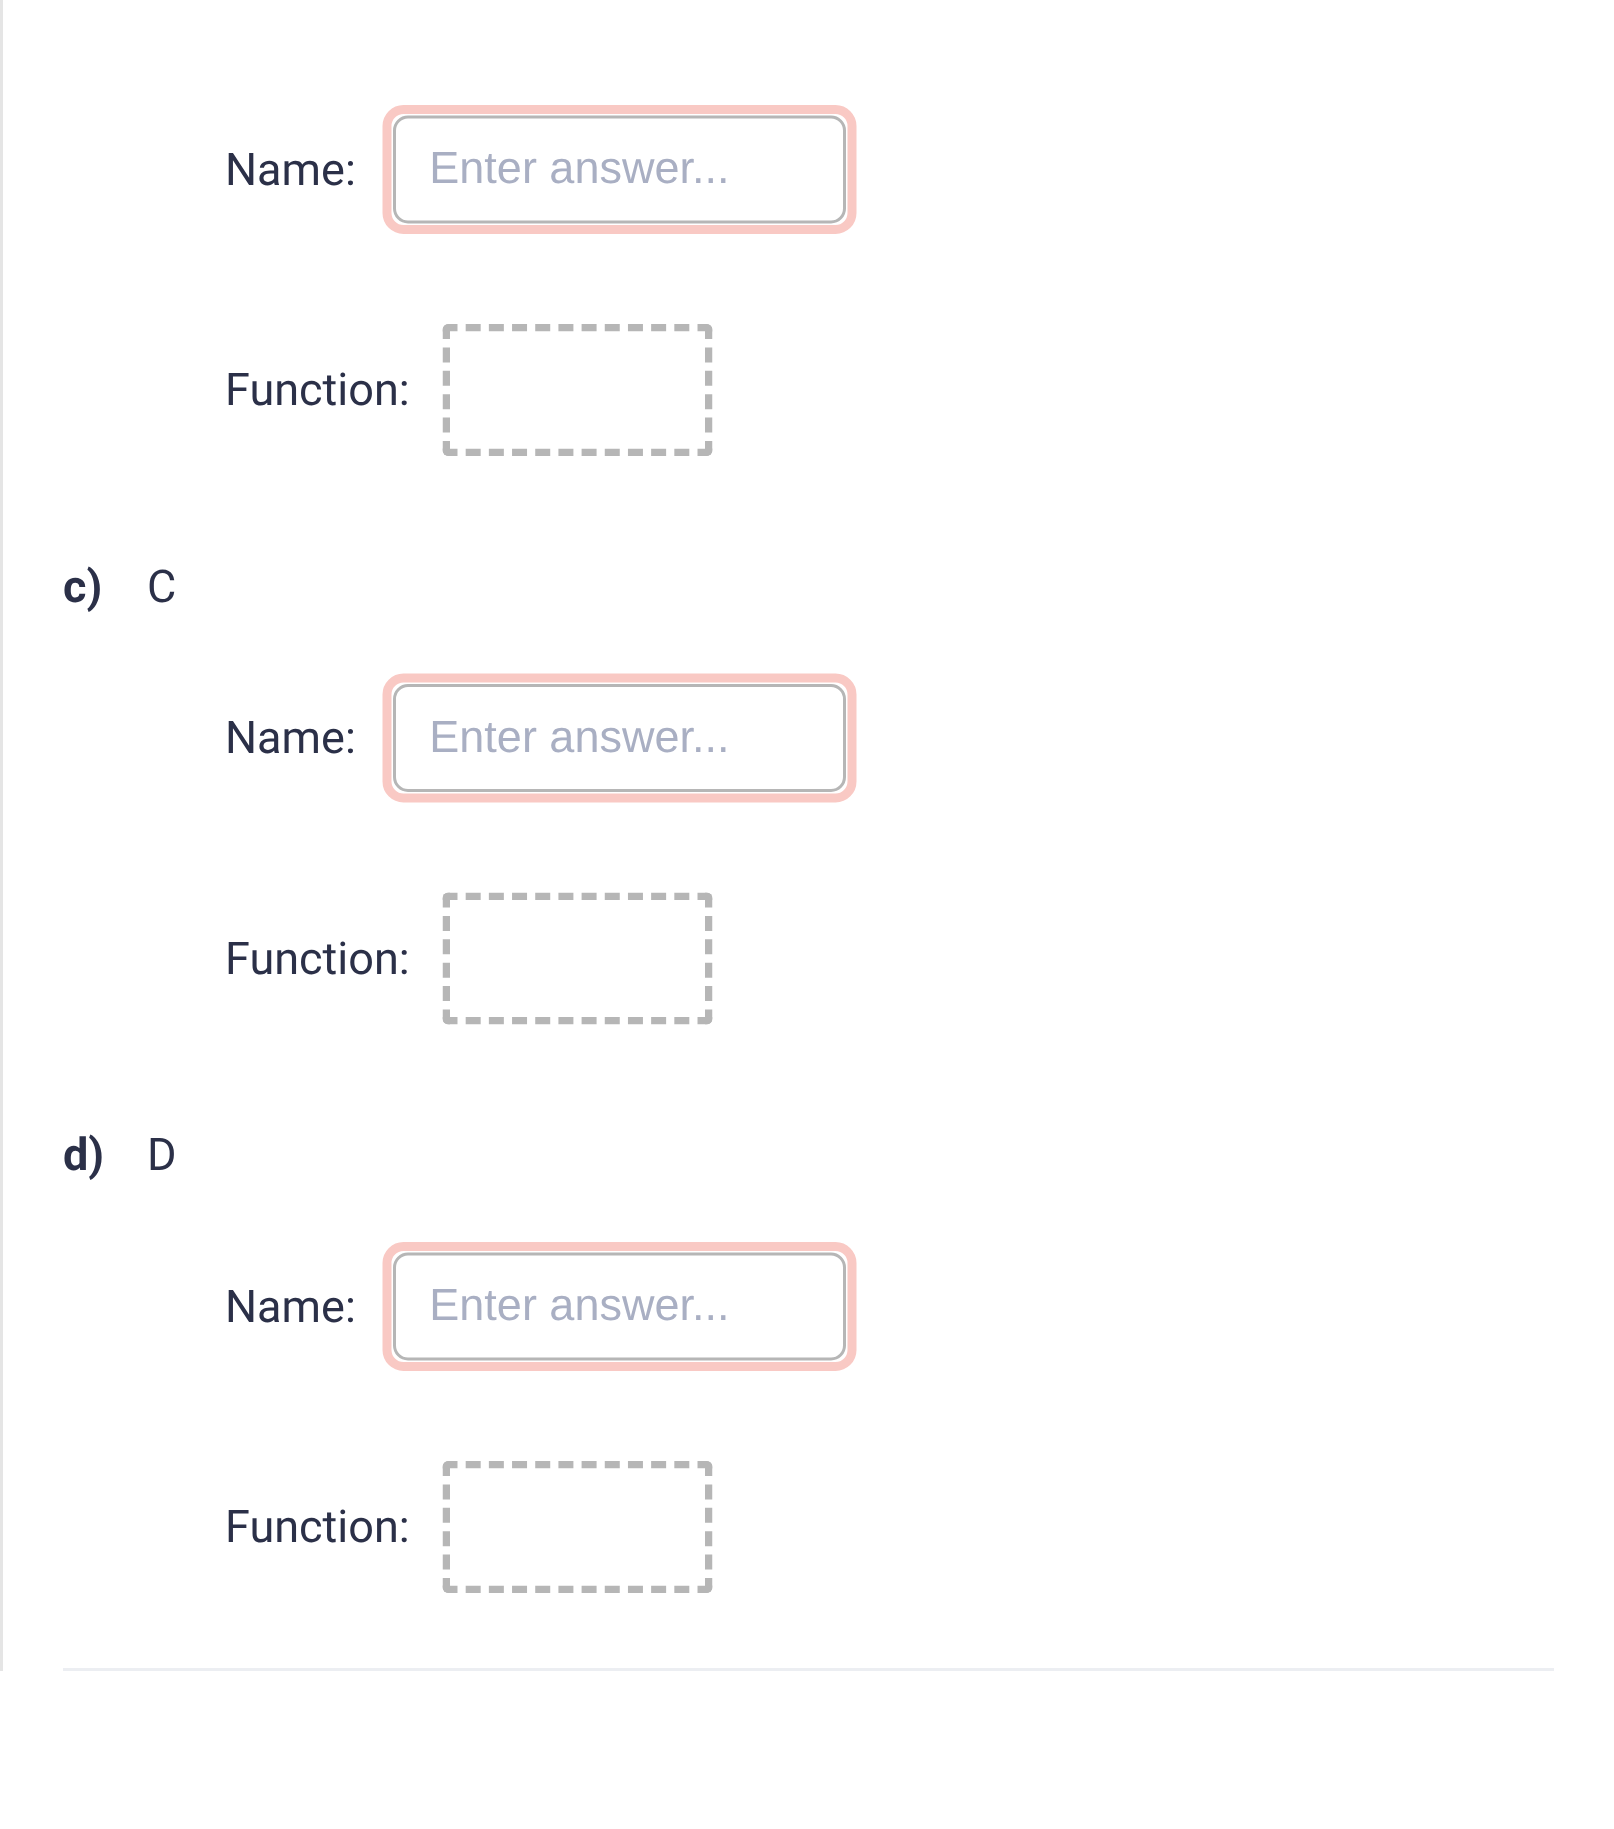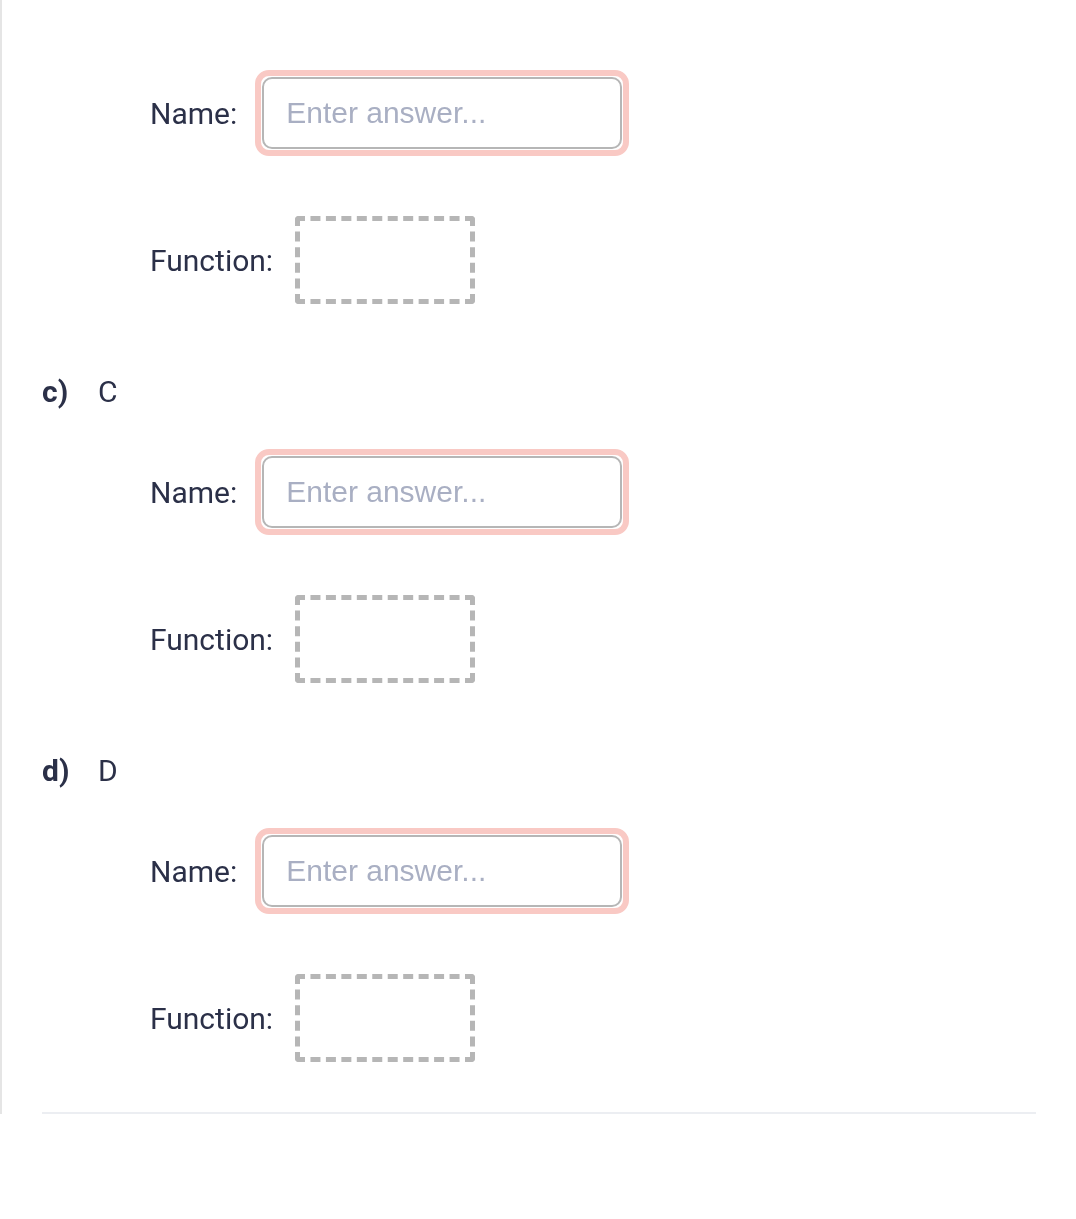--- a/index.html
+++ b/index.html
@@ -36,21 +36,21 @@
     font-weight: 400;
   }
   
   .answer-wrap {
     display: inline-block;
     border: 6px solid #f9c9c4;
     border-radius: 14px;
     padding: 1px;
   }
   .answer-input {
-    width: 360px;
+    width: 302px;
     height: 72px;
     padding: 0 22px;
     font-size: 30px;
     color: #2b3048;
     background: #ffffff;
     border: 2px solid #b6b6b6;
     border-radius: 10px;
     outline: none;
   }
   .answer-input::placeholder {

